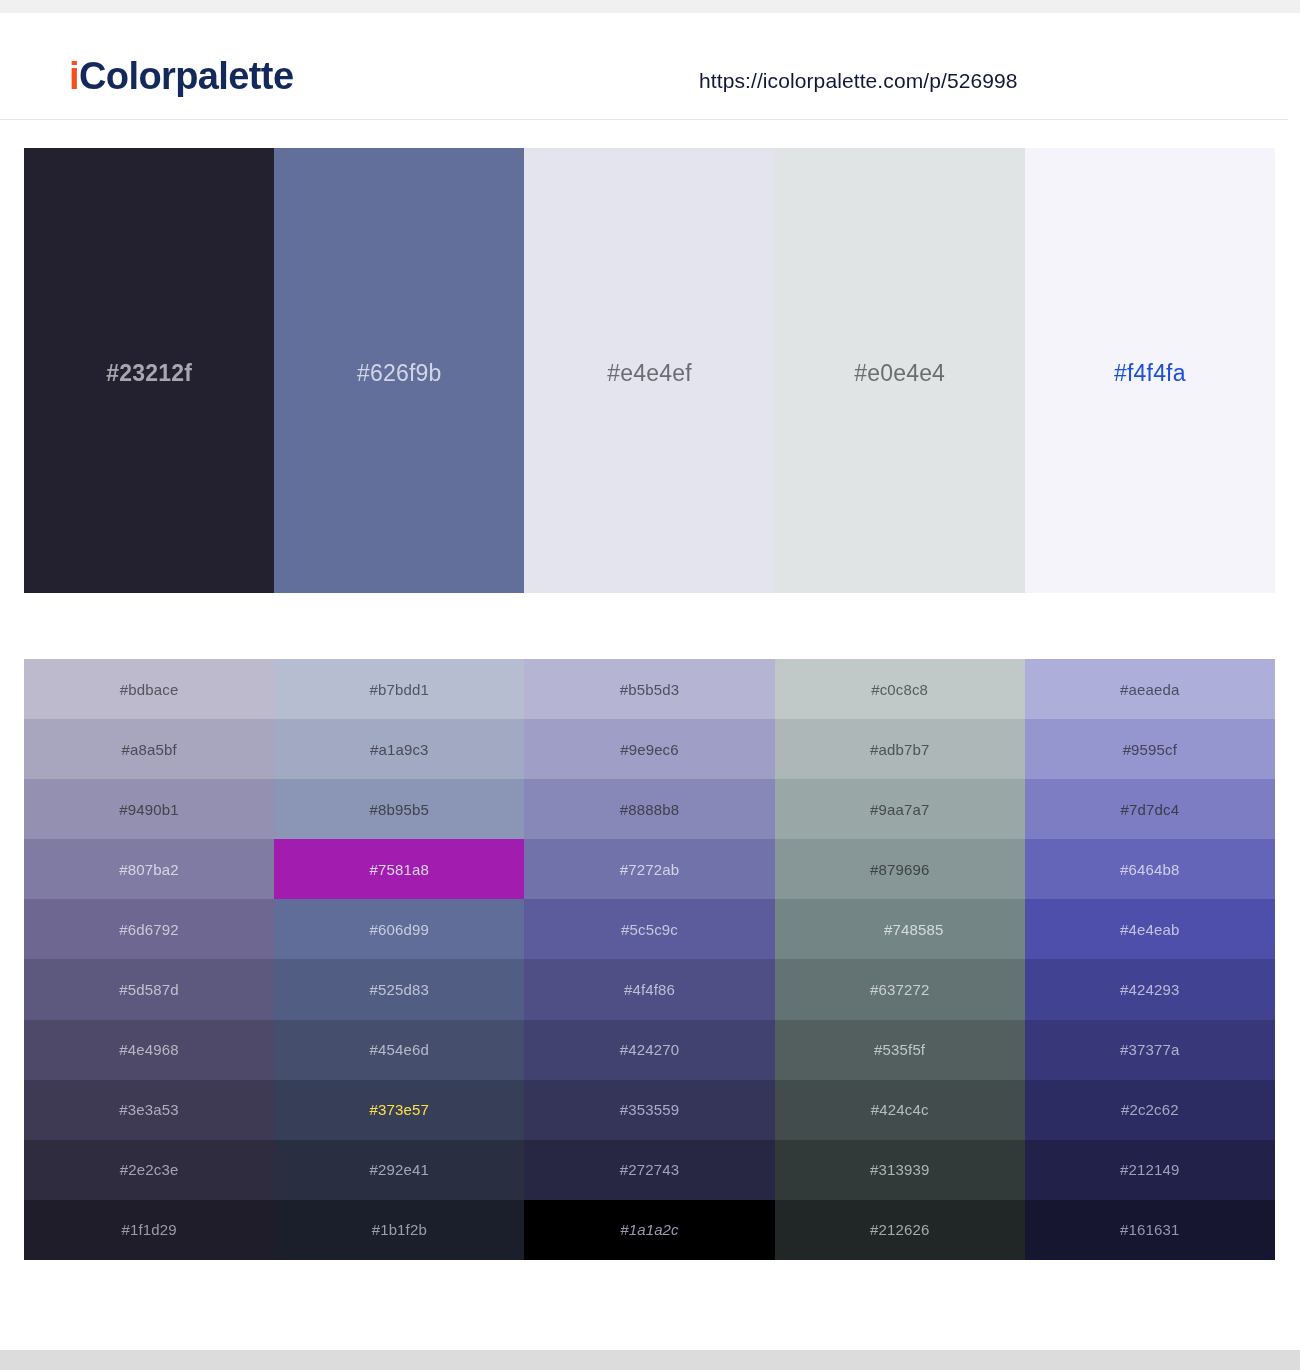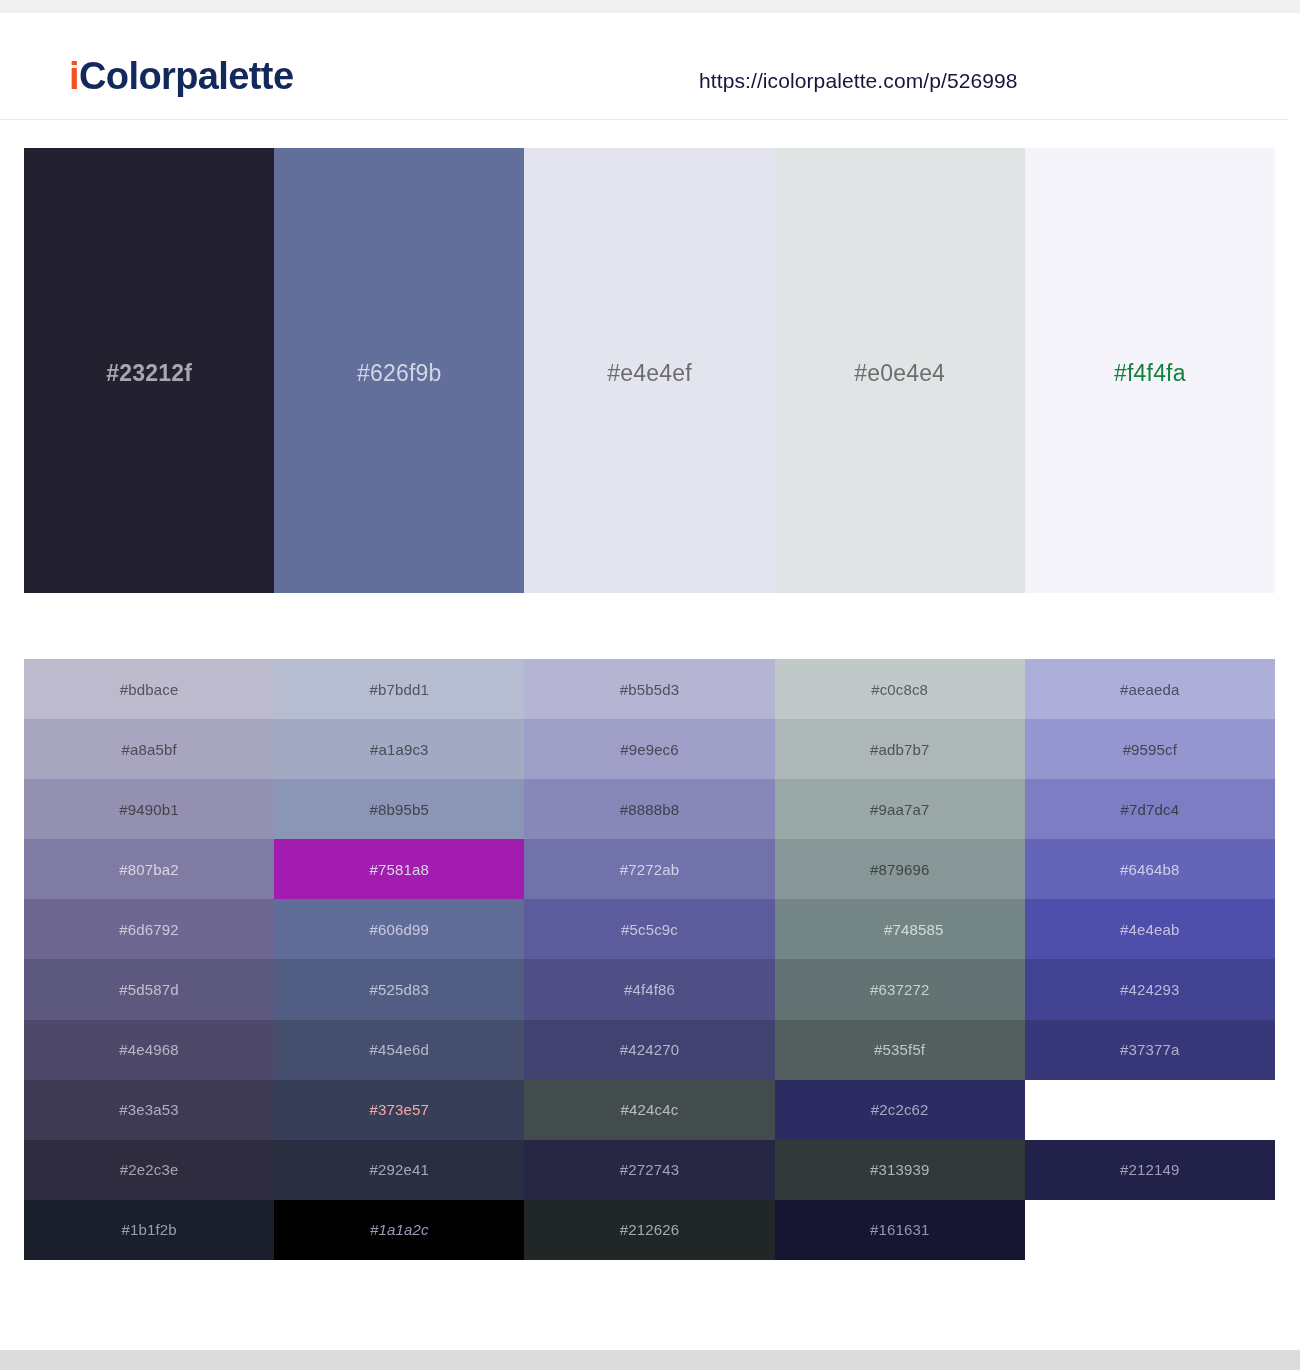--- a/index.html
+++ b/index.html
@@ -140,21 +140,21 @@
     <div class="main-swatch" style="background: rgb(98, 111, 155);">
       <span class="hexlabel" style="color: rgb(210, 214, 228);">#626f9b</span>
     </div>
     <div class="main-swatch" style="background: rgb(228, 228, 239);">
       <span class="hexlabel" style="color: rgb(107, 107, 114);">#e4e4ef</span>
     </div>
     <div class="main-swatch" style="background: rgb(224, 228, 228);">
       <span class="hexlabel" style="color: rgb(107, 110, 110);">#e0e4e4</span>
     </div>
     <div class="main-swatch" style="background: rgb(244, 244, 250);">
-      <span class="hexlabel" style="color: #15803d;">#f4f4fa</span>
+      <span class="hexlabel" style="color: #1d4ed8;">#f4f4fa</span>
     </div>
   </section>
 
 <section class="shades-grid">
     <div class="shade-row">
       <div class="shade-cell" style="background: rgb(189, 186, 206);">
         <span class="hexlabel" style="color: rgb(85, 84, 94);">#bdbace</span>
       </div>
       <div class="shade-cell" style="background: rgb(183, 189, 209);">
         <span class="hexlabel" style="color: rgb(81, 85, 95);">#b7bdd1</span>
@@ -269,21 +269,24 @@
       </div>
       <div class="shade-cell" style="background: rgb(55, 55, 122);">
         <span class="hexlabel" style="color: rgb(177, 177, 204);">#37377a</span>
       </div>
     </div>
     <div class="shade-row">
       <div class="shade-cell" style="background: rgb(62, 58, 83);">
         <span class="hexlabel" style="color: rgb(174, 172, 189);">#3e3a53</span>
       </div>
       <div class="shade-cell" style="background: rgb(55, 62, 87);">
-        <span class="hexlabel" style="color: #fca5a5;">#373e57</span>
+        <span class="hexlabel" style="color: #fde047;">#373e57</span>
+      </div>
+      <div class="shade-cell" style="background: rgb(53, 53, 89);">
+        <span class="hexlabel" style="color: rgb(171, 171, 196);">#353559</span>
       </div>
       <div class="shade-cell" style="background: rgb(66, 76, 76);">
         <span class="hexlabel" style="color: rgb(182, 189, 189);">#424c4c</span>
       </div>
       <div class="shade-cell" style="background: rgb(44, 44, 98);">
         <span class="hexlabel" style="color: rgb(168, 168, 195);">#2c2c62</span>
       </div>
     </div>
     <div class="shade-row">
       <div class="shade-cell" style="background: rgb(46, 44, 62);">
@@ -296,20 +299,23 @@
         <span class="hexlabel" style="color: rgb(162, 162, 188);">#272743</span>
       </div>
       <div class="shade-cell" style="background: rgb(49, 57, 57);">
         <span class="hexlabel" style="color: rgb(173, 180, 180);">#313939</span>
       </div>
       <div class="shade-cell" style="background: rgb(33, 33, 73);">
         <span class="hexlabel" style="color: rgb(159, 159, 186);">#212149</span>
       </div>
     </div>
     <div class="shade-row">
+      <div class="shade-cell" style="background: rgb(31, 29, 41);">
+        <span class="hexlabel" style="color: rgb(155, 153, 171);">#1f1d29</span>
+      </div>
       <div class="shade-cell" style="background: rgb(27, 31, 43);">
         <span class="hexlabel" style="color: rgb(153, 157, 176);">#1b1f2b</span>
       </div>
       <div class="shade-cell" style="background: #000000; font-style: italic;">
         <span class="hexlabel" style="color: rgb(153, 153, 180);">#1a1a2c</span>
       </div>
       <div class="shade-cell" style="background: rgb(33, 38, 38);">
         <span class="hexlabel" style="color: rgb(164, 171, 171);">#212626</span>
       </div>
       <div class="shade-cell" style="background: rgb(22, 22, 49);">

